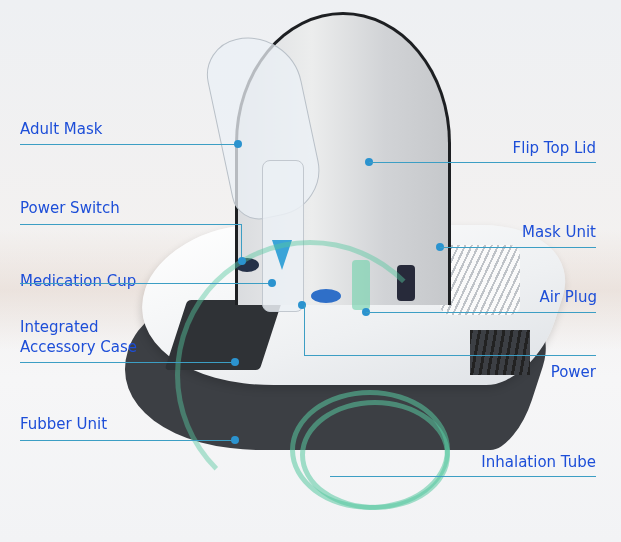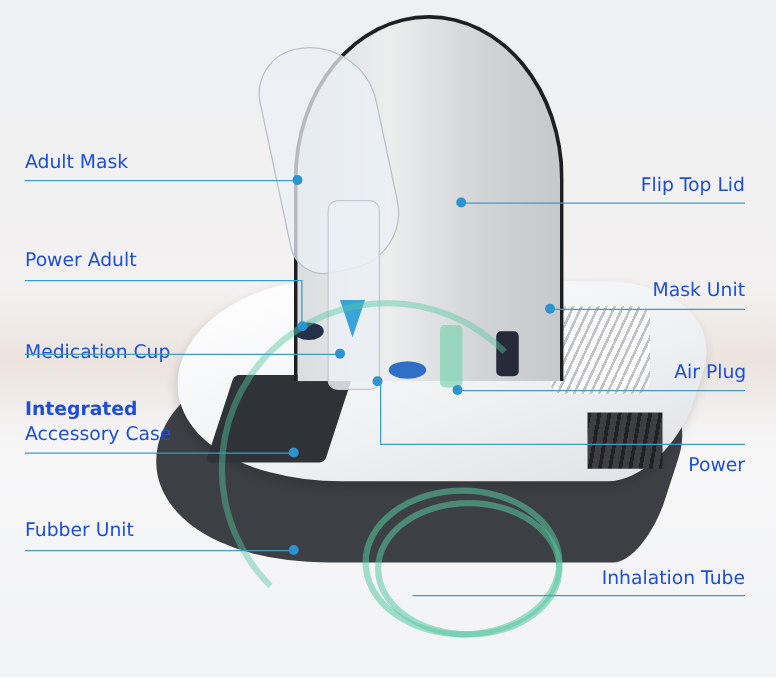--- a/index.html
+++ b/index.html
@@ -64,30 +64,30 @@
   <div class="holder-tube"></div>
   <div class="tube" style="left:290px;top:390px;width:150px;height:110px;"></div>
   <div class="tube" style="left:300px;top:400px;width:140px;height:100px;"></div>
   <div class="tube" style="left:175px;top:240px;width:260px;height:260px;border-color:rgba(88,200,160,.45) transparent transparent rgba(88,200,160,.45);"></div>
 </div>
 
 <div class="lbl" style="left:20px;top:120px;">Adult Mask</div>
 <div class="line" style="left:20px;top:144px;width:218px;"></div>
 <div class="dot" style="left:238px;top:144px;"></div>
 
-<div class="lbl" style="left:20px;top:199px;">Power Adult</div>
+<div class="lbl" style="left:20px;top:199px;">Power Switch</div>
 <div class="line" style="left:20px;top:224px;width:221px;"></div>
 <div class="vline" style="left:241px;top:224px;height:37px;"></div>
 <div class="dot" style="left:242px;top:261px;"></div>
 
 <div class="lbl" style="left:20px;top:272px;">Medication Cup</div>
 <div class="line" style="left:20px;top:283px;width:252px;"></div>
 <div class="dot" style="left:272px;top:283px;"></div>
 
-<div class="lbl" style="left:20px;top:318px;font-weight:bold;">Integrated</div>
+<div class="lbl" style="left:20px;top:318px;">Integrated</div>
 <div class="lbl" style="left:20px;top:338px;">Accessory Case</div>
 <div class="line" style="left:20px;top:362px;width:215px;"></div>
 <div class="dot" style="left:235px;top:362px;"></div>
 
 <div class="lbl" style="left:20px;top:415px;">Fubber  Unit</div>
 <div class="line" style="left:20px;top:440px;width:215px;"></div>
 <div class="dot" style="left:235px;top:440px;"></div>
 
 <div class="lbl r" style="right:25px;top:139px;">Flip Top Lid</div>
 <div class="dot" style="left:369px;top:162px;"></div>

